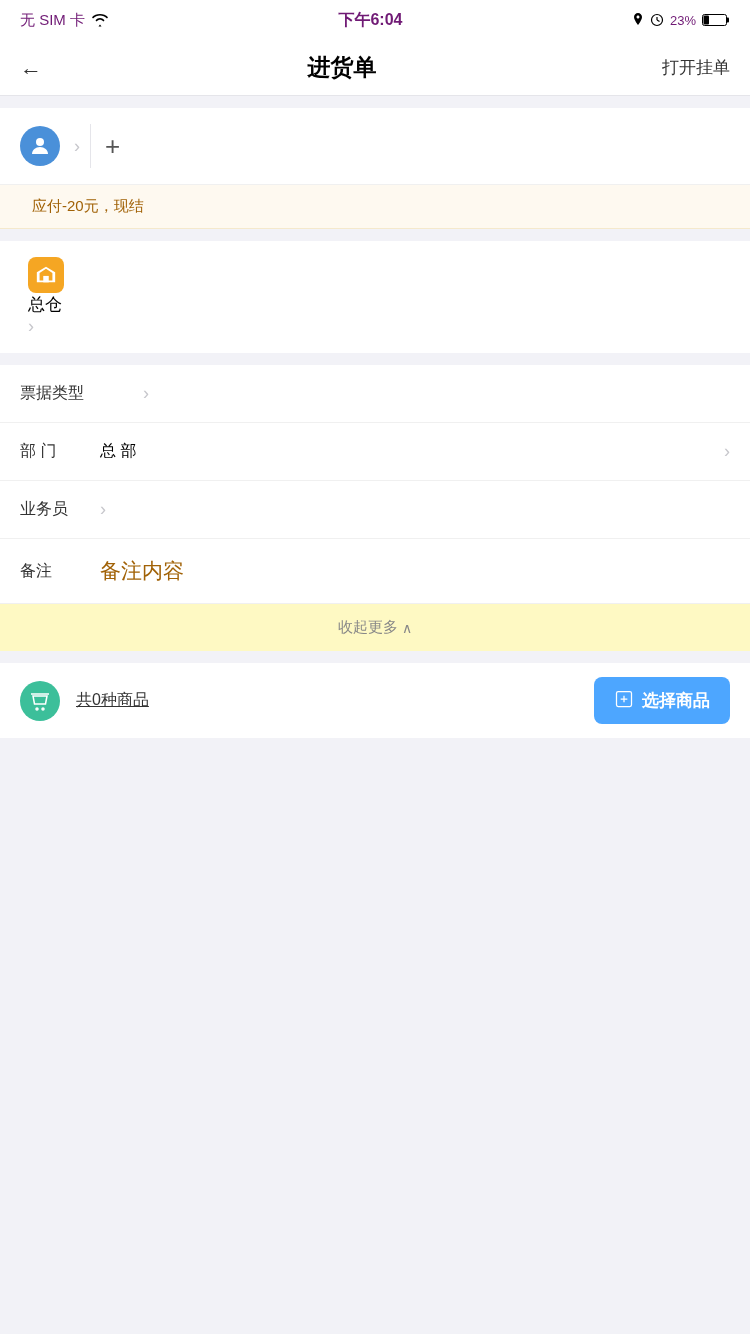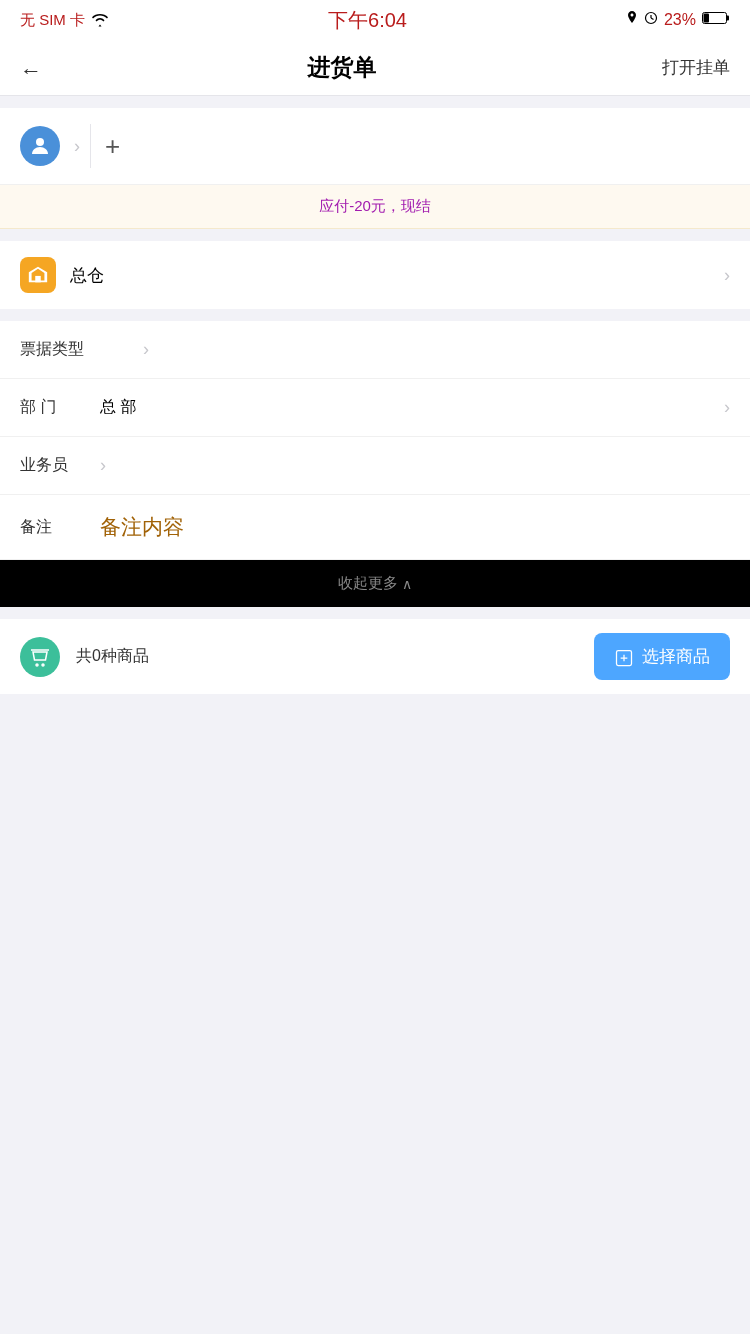--- a/index.html
+++ b/index.html
@@ -14,25 +14,25 @@
 
     
     .status-bar {
       height: 40px;
       background: #fff;
       display: flex;
       align-items: center;
       justify-content: space-between;
       padding: 0 20px;
       font-size: 14px;
-      color: #b91c1c;
+      color: #701a75;
     }
     .status-left { display: flex; align-items: center; gap: 6px; font-size: 15px; font-weight: 500; }
-    .status-center { font-size: 20px; font-weight: 400; }
-    .status-right { display: flex; align-items: flex-start; gap: 6px; font-size: 16px; }
+    .status-center { font-size: 16px; font-weight: 700; }
+    .status-right { display: flex; align-items: flex-start; gap: 6px; font-size: 13px; }
 
     
     .nav-bar {
       background: #fff;
       height: 56px;
       display: flex;
       align-items: center;
       justify-content: space-between;
       padding: 0 20px;
       border-bottom: 1px solid #e5e5ea;
@@ -108,31 +108,31 @@
       cursor: pointer;
       border-left: 1px solid #e5e5ea;
       margin-left: 10px;
     }
 
     
     .info-banner {
       background: #fef9f0;
       padding: 12px 32px;
       font-size: 15px;
-      color: #a21caf;
+      color: #a16207;
       border-bottom: 1px solid #f5e9cc;
-      text-align: center;
     }
 
     
     .warehouse-row {
       display: flex;
-      align-items: center;
-      padding: 16px 20px;
-      background: #fff;
+      align-items: flex-start;
+      padding: 16px 28px;
+      background: #fff;
+      flex-direction: column;
     }
     .warehouse-icon {
       width: 36px;
       height: 36px;
       border-radius: 8px;
       background: #f5a623;
       display: flex;
       align-items: center;
       justify-content: center;
       margin-right: 14px;
@@ -164,21 +164,21 @@
       color: #000;
     }
     .form-placeholder {
       flex: 1;
       font-size: 21px;
       color: #a16207;
     }
 
     
     .collapse-row {
-      background: #000000;
+      background: #fef9c3;
       border-top: 1px solid #f0f0f0;
       display: flex;
       align-items: center;
       justify-content: center;
       padding: 14px 20px;
       cursor: pointer;
     }
     .collapse-text {
       font-size: 15px;
       color: #888;
@@ -205,33 +205,35 @@
       background: #3cbf9a;
       display: flex;
       align-items: center;
       justify-content: center;
       flex-shrink: 0;
     }
     .product-count {
       flex: 1;
       font-size: 16px;
       color: #333;
+      text-decoration: underline;
     }
     .select-product-btn {
       background: #4da6ff;
       color: #fff;
       border: none;
       border-radius: 8px;
       padding: 12px 20px;
       font-size: 17px;
       cursor: pointer;
       display: flex;
-      align-items: flex-end;
+      align-items: flex-start;
       gap: 8px;
       white-space: nowrap;
+      font-weight: bold;
     }
     .select-product-btn svg { width: 20px; height: 20px; }
 
     
     .page-fill {
       background: #f2f2f7;
       flex: 1;
       min-height: 300px;
     }
   </style>

